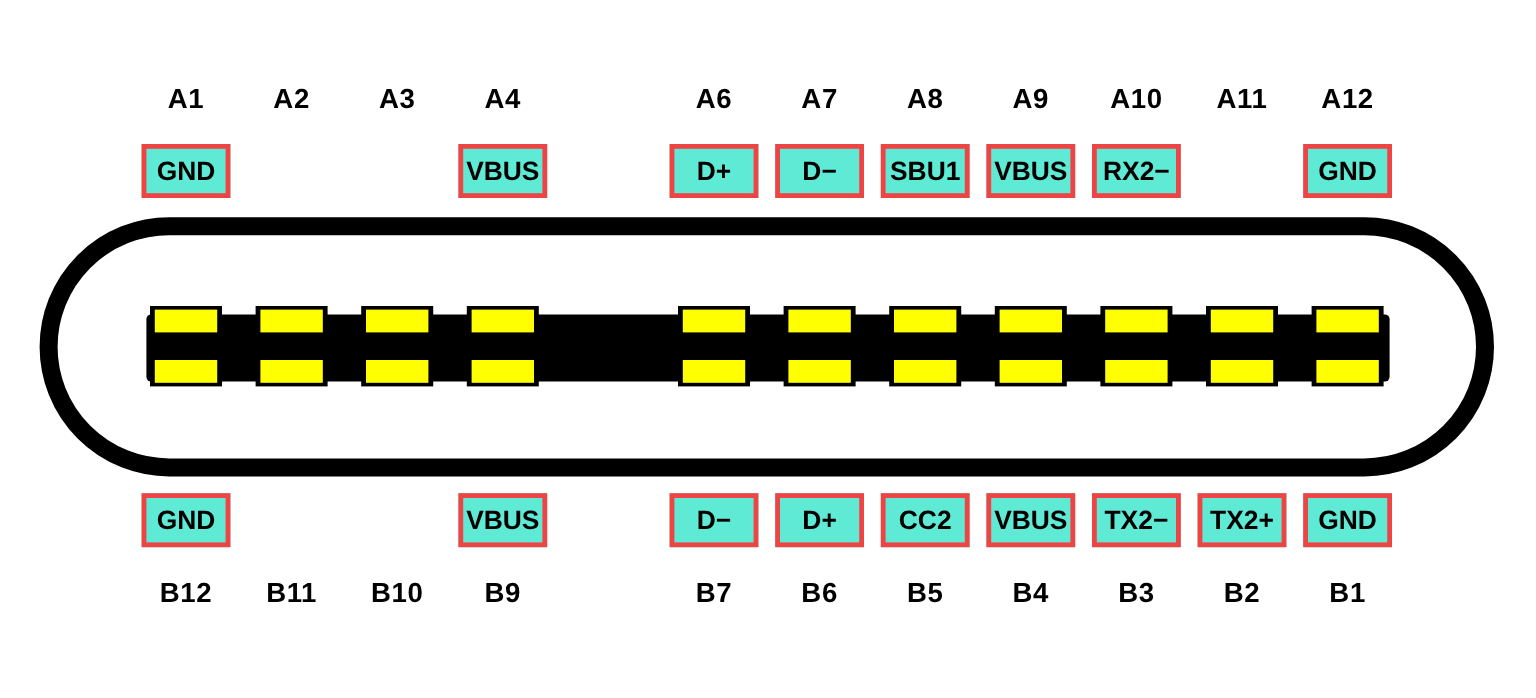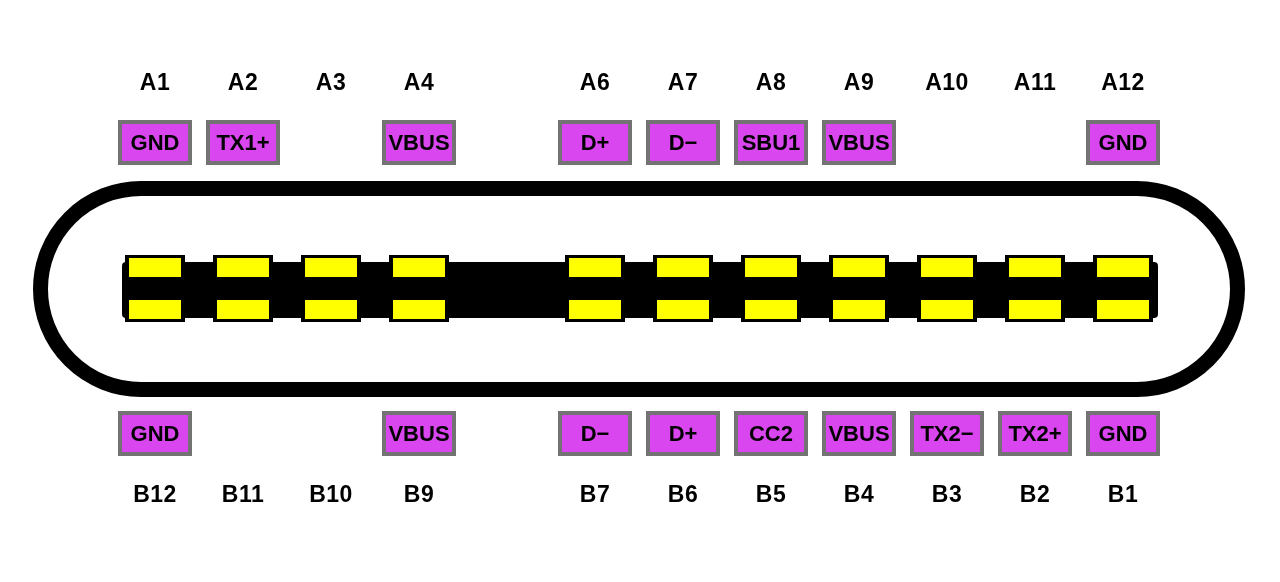--- a/index.html
+++ b/index.html
@@ -58,22 +58,22 @@
     letter-spacing: 0.5px;
   }
   .num-top    { top: 70px; }
   .num-bottom { top: 482px; }
 
   .pin-box {
     position: absolute;
     left: 7px;
     width: 74px;
     height: 45px;
-    border: 4px solid #737373;
-    background: #d946ef;
+    border: 4px solid #ef4444;
+    background: #5eead4;
     display: flex;
     align-items: center;
     justify-content: center;
     font-weight: bold;
     font-size: 22px;
     color: #000000;
     white-space: nowrap;
   }
   .box-top    { top: 120px; }
   .box-bottom { top: 411px; }
@@ -111,21 +111,20 @@
     <div class="pad">
       <div class="contact contact-upper"></div>
       <div class="contact contact-lower"></div>
     </div>
     <div class="pin-box box-bottom">GND</div>
     <div class="pin-num num-bottom">B12</div>
   </div>
 
   <div class="col" style="--cx:243px">
     <div class="pin-num num-top">A2</div>
-    <div class="pin-box box-top">TX1+</div>
     <div class="pad">
       <div class="contact contact-upper"></div>
       <div class="contact contact-lower"></div>
     </div>
     <div class="pin-num num-bottom">B11</div>
   </div>
 
   <div class="col" style="--cx:331px">
     <div class="pin-num num-top">A3</div>
     <div class="pad">
@@ -186,20 +185,21 @@
     <div class="pad">
       <div class="contact contact-upper"></div>
       <div class="contact contact-lower"></div>
     </div>
     <div class="pin-box box-bottom">VBUS</div>
     <div class="pin-num num-bottom">B4</div>
   </div>
 
   <div class="col" style="--cx:947px">
     <div class="pin-num num-top">A10</div>
+    <div class="pin-box box-top">RX2−</div>
     <div class="pad">
       <div class="contact contact-upper"></div>
       <div class="contact contact-lower"></div>
     </div>
     <div class="pin-box box-bottom">TX2−</div>
     <div class="pin-num num-bottom">B3</div>
   </div>
 
   <div class="col" style="--cx:1035px">
     <div class="pin-num num-top">A11</div>

